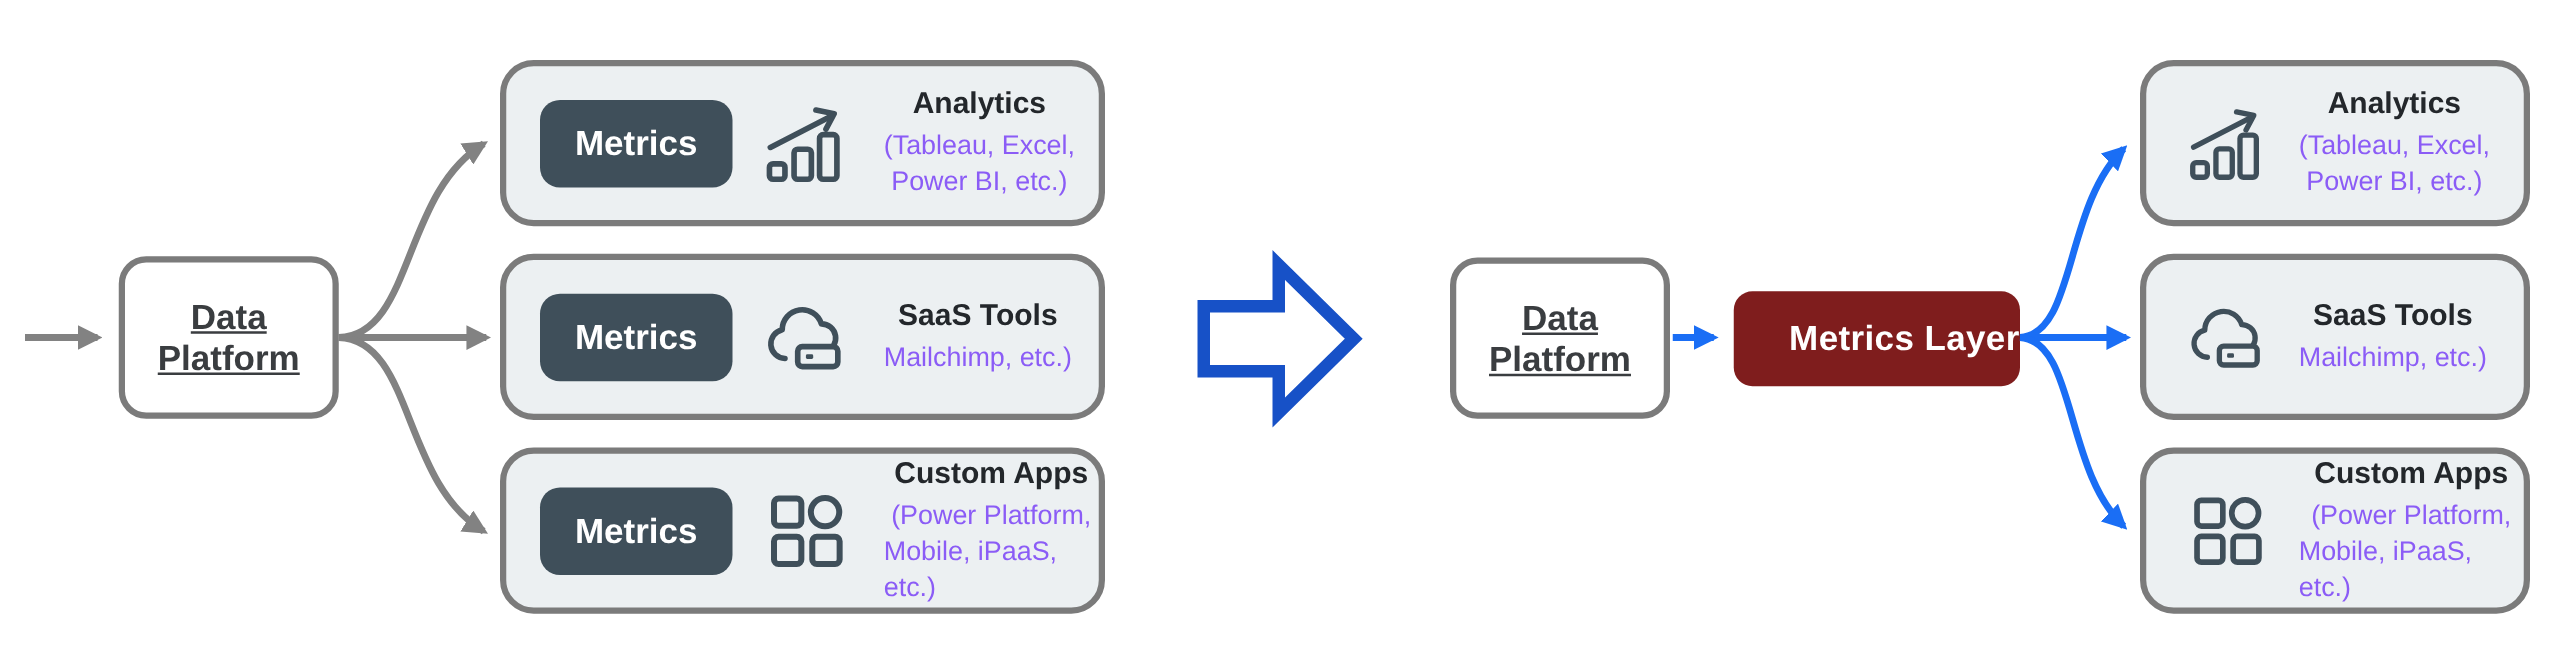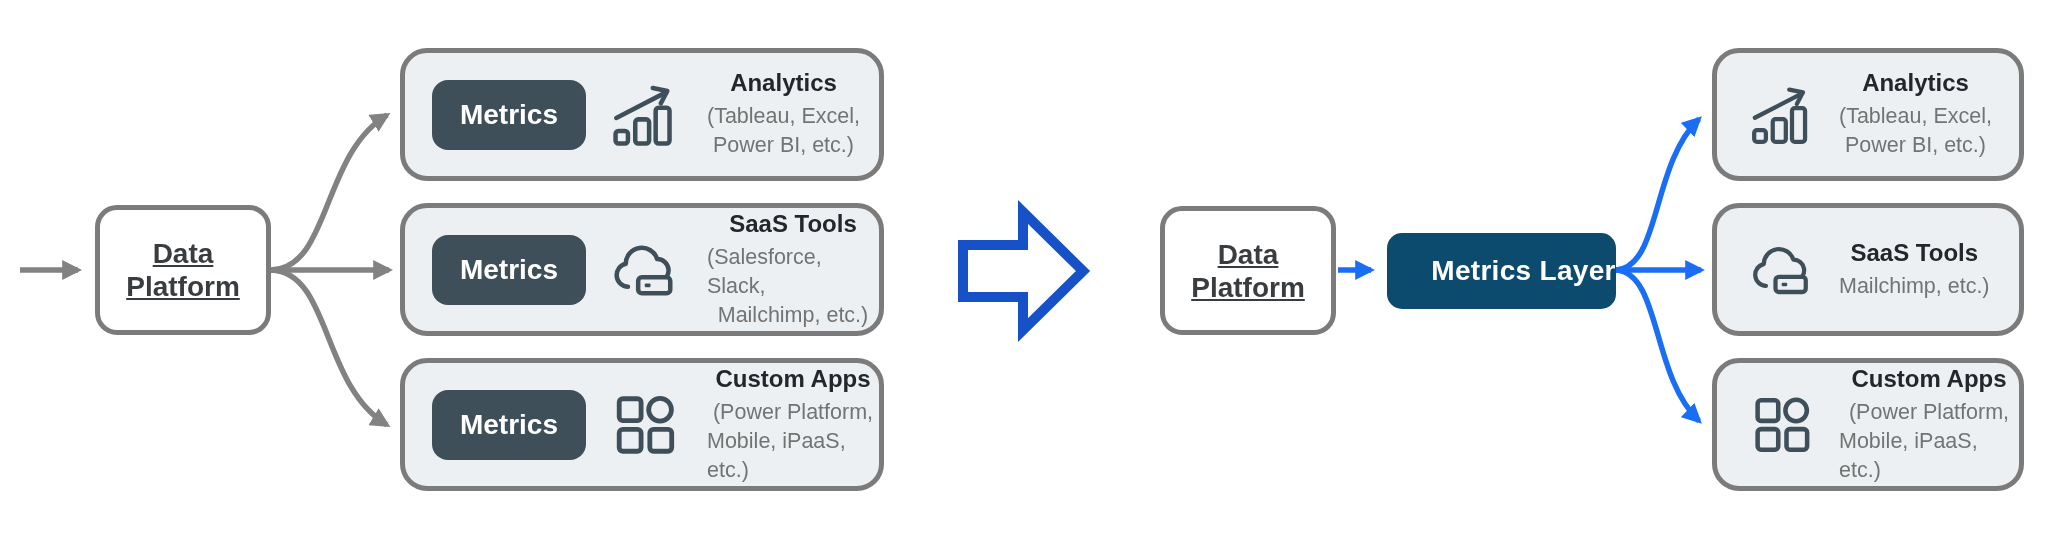--- a/index.html
+++ b/index.html
@@ -65,26 +65,26 @@
 
   .text-block { display: flex; flex-direction: column; align-items: center; }
   .target-title {
     font-size: 24px;
     font-weight: bold;
     color: #23272b;
     margin-bottom: 5px;
   }
   .target-sub {
     font-size: 21.5px;
-    color: #737373;
+    color: #8b5cf6;
     line-height: 29px;
   }
 
   .metrics-layer {
-    background: #0c4a6e;
+    background: #7f1d1d;
     border-radius: 15px;
     display: flex;
     align-items: center;
     justify-content: center;
     color: #ffffff;
     font-size: 28px;
     font-weight: bold;
     letter-spacing: 0.3px;
     padding-left: 44px;
   }
@@ -135,21 +135,20 @@
     <div class="metrics-badge">Metrics</div>
     <div class="icon-wrap">
       <svg viewBox="0 0 48 48" fill="none" stroke="#3f4f5a" stroke-width="3.1" stroke-linecap="round" stroke-linejoin="round">
         <path d="M13 35.5 a8 8 0 0 1 -1.5 -15.8 a11 11 0 0 1 21.5 -3.2 a7.8 7.8 0 0 1 2.5 15.2"></path>
         <rect x="20" y="29" width="22" height="11" rx="2.5" fill="#ecf0f2"></rect>
         <rect x="24.5" y="33.2" width="4" height="2.6" rx="0.8" fill="#3f4f5a" stroke="none"></rect>
       </svg>
     </div>
     <div class="text-block">
       <div class="target-title">SaaS Tools</div>
-      <div class="target-sub">(Salesforce, Slack,</div>
       <div class="target-sub">Mailchimp, etc.)</div>
     </div>
   </div>
 
   <div class="target-box before abs" style="left:400px; top:358px; width:484px; height:133px;">
     <div class="metrics-badge">Metrics</div>
     <div class="icon-wrap">
       <svg viewBox="0 0 48 48" fill="none" stroke="#3f4f5a" stroke-width="3.3" stroke-linejoin="round">
         <rect x="7" y="6" width="15" height="15" rx="2.5"></rect>
         <circle cx="35" cy="13.5" r="7.8"></circle>

